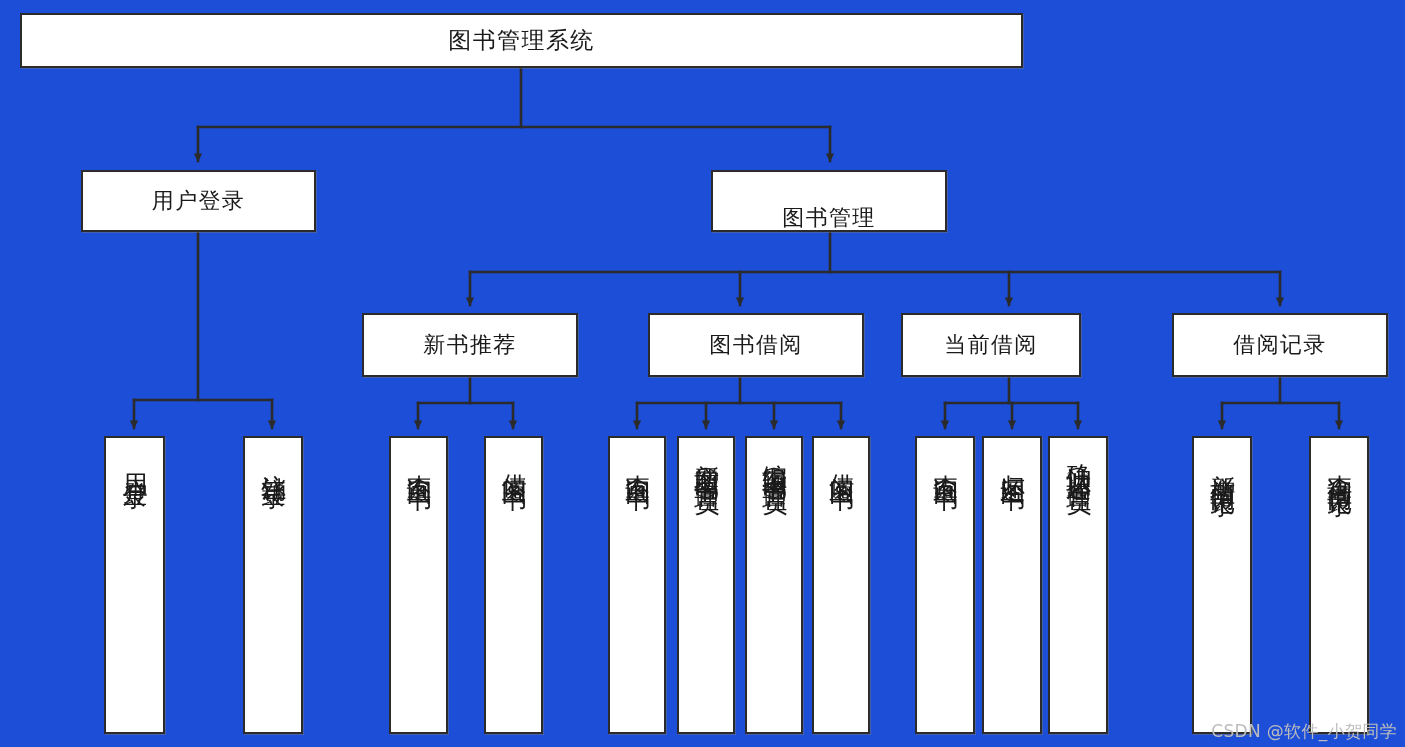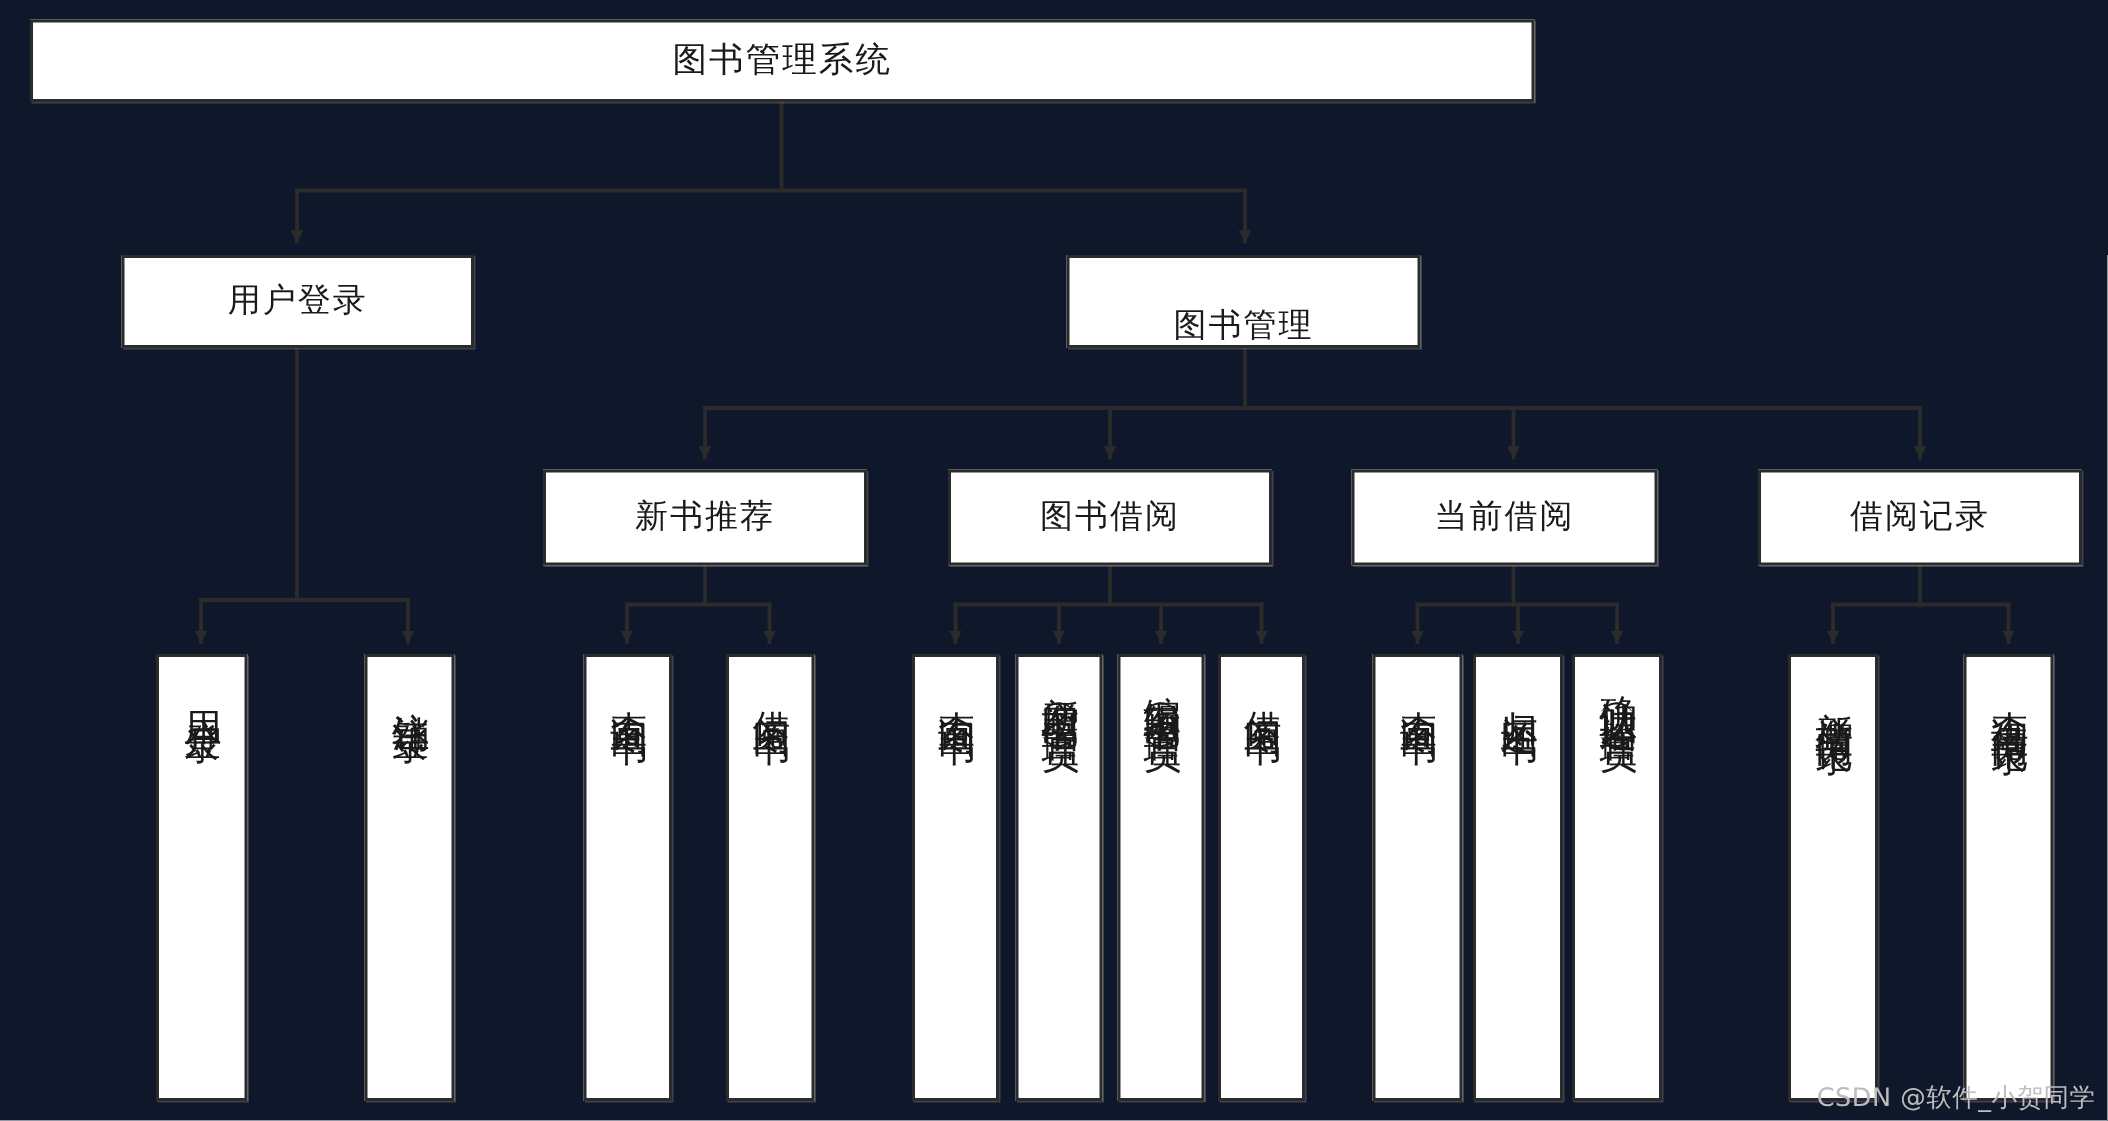--- a/index.html
+++ b/index.html
@@ -4,21 +4,21 @@
 <style>
   html, body {
     margin: 0;
     padding: 0;
     background: #ffffff;
   }
   #canvas {
     position: relative;
     width: 1405px;
     height: 747px;
-    background: #0f172a;
+    background: #1d4ed8;
     font-family: "DejaVu Sans", "Liberation Sans", sans-serif;
     overflow: hidden;
   }
   #connectors {
     position: absolute;
     left: 0;
     top: 0;
     width: 1405px;
     height: 747px;
     pointer-events: none;
@@ -140,24 +140,24 @@
   <div class="node h" style="left:81px; top:170px; width:235px; height:62px;">
     <span class="label">用户登录</span>
   </div>
   <div class="node h" style="left:711px; top:170px; width:236px; height:62px;align-items:flex-end;">
     <span class="label">图书管理</span>
   </div>
 
   <div class="node h" style="left:362px; top:313px; width:216px; height:64px;">
     <span class="label">新书推荐</span>
   </div>
-  <div class="node h" style="left:632px; top:313px; width:216px; height:64px;">
+  <div class="node h" style="left:648px; top:313px; width:216px; height:64px;">
     <span class="label">图书借阅</span>
   </div>
-  <div class="node h" style="left:901px; top:313px; width:204px; height:64px;">
+  <div class="node h" style="left:901px; top:313px; width:180px; height:64px;">
     <span class="label">当前借阅</span>
   </div>
   <div class="node h" style="left:1172px; top:313px; width:216px; height:64px;">
     <span class="label">借阅记录</span>
   </div>
 
   <div class="node v" style="left:104px; top:436px; width:61px; height:298px;">
     <span class="label">用户登录</span>
   </div>
   <div class="node v" style="left:243px; top:436px; width:60px; height:298px;">

